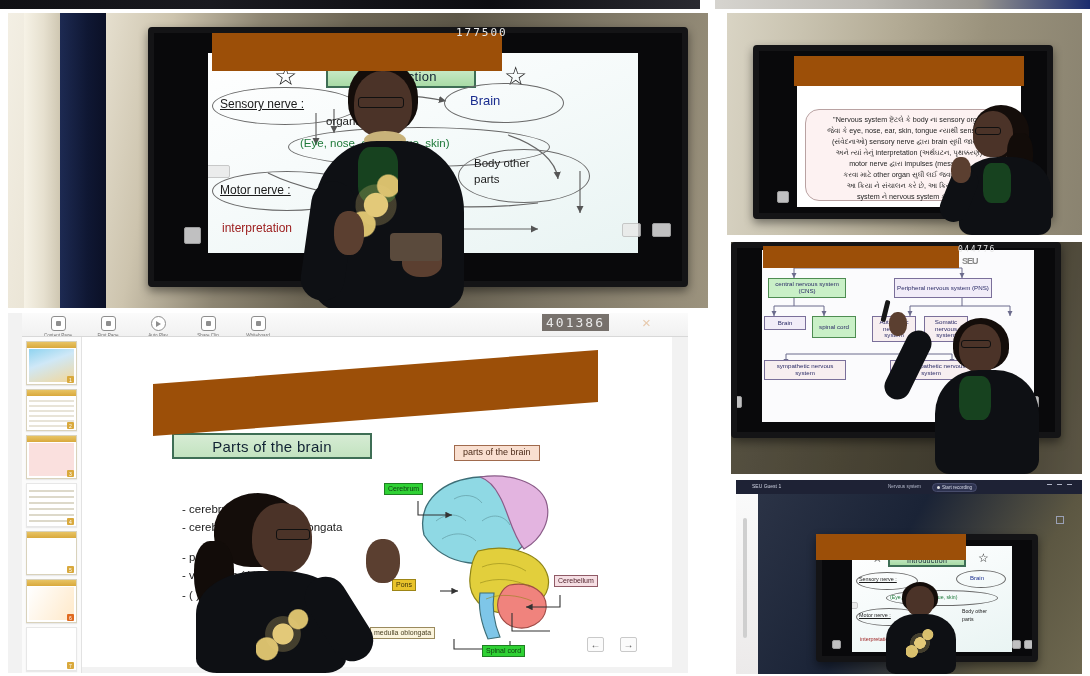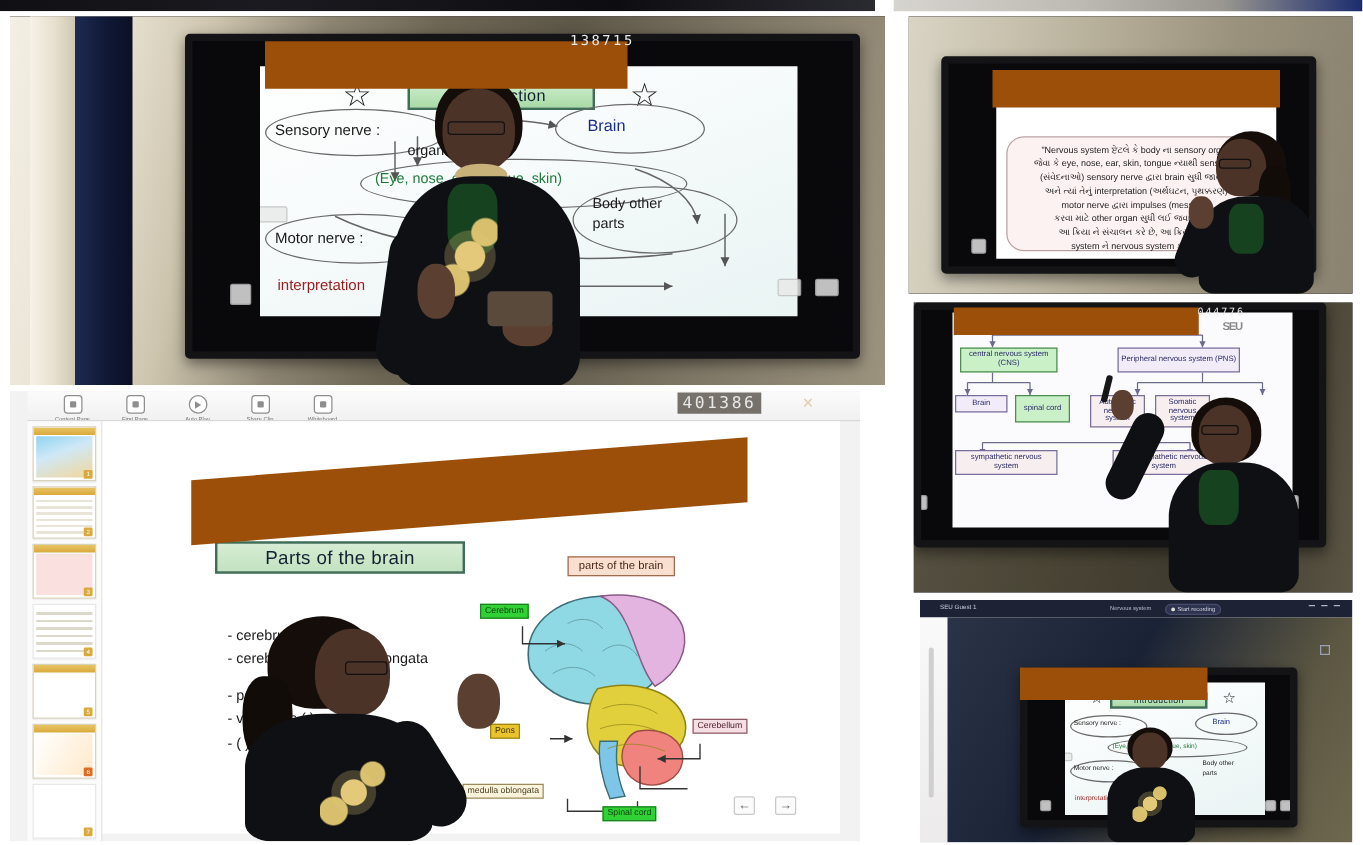--- a/index.html
+++ b/index.html
@@ -89,21 +89,21 @@
     position:absolute;
     border:1.6px solid #6a6a6a;
     border-radius:50%;
     background:transparent;
   }
   .slide-txt { position:absolute; white-space:nowrap; }
   .t-blue  { color:#1a2d8f; }
   .t-green { color:#1f7a3a; }
   .t-red   { color:#9d2020; }
   .t-dark  { color:#1b1b1b; }
-  .underline { }
+  .underline { text-decoration: underline; }
 
   
   .svg-layer { position:absolute; inset:0; pointer-events:none; }
 
   
   .person { position:absolute; }
   .p-head {
     position:absolute; border-radius:48% 48% 44% 44%;
     background:#4b3328;
   }
@@ -338,21 +338,21 @@
       <div class="p-body" style="left:16px;top:80px;width:150px;height:168px;"></div>
       <div class="p-dupatta" style="left:60px;top:86px;width:40px;height:56px;"></div>
       <div class="p-floral" style="left:56px;top:96px;width:44px;height:96px;"></div>
       <div class="p-arm" style="left:8px;top:120px;width:44px;height:120px;transform:rotate(8deg);"></div>
       <div class="p-hand" style="left:36px;top:150px;width:30px;height:44px;"></div>
       <div class="p-hand" style="left:104px;top:186px;width:40px;height:30px;"></div>
       <div style="position:absolute;left:92px;top:172px;width:52px;height:28px;background:#5a4a3c;border-radius:4px;"></div>
     </div>
 
     <div class="redact" style="left:204px;top:20px;width:290px;height:38px;"></div>
-    <div class="counter" style="left:448px;top:13px;font-size:11px;">138715</div>
+    <div class="counter" style="left:448px;top:13px;font-size:11px;">177500</div>
   </div>
 
   <div class="panel" style="left:8px;top:313px;width:680px;height:360px;background:#f2f2f2;">
 
     <div class="app-chrome" style="left:14px;top:0;width:666px;height:24px;">
       <div class="tool" style="left:14px;top:3px;width:44px;">
         <span class="tool-ico"></span>
         <div class="tool-lbl">Content Page</div>
       </div>
       <div class="tool" style="left:64px;top:3px;width:44px;">
@@ -549,21 +549,21 @@
 
         <div class="fbox green" style="left:6px;top:28px;width:78px;height:20px;">central nervous system (CNS)</div>
         <div class="fbox lav" style="left:132px;top:28px;width:98px;height:20px;">Peripheral nervous system (PNS)</div>
         <div class="fbox lav" style="left:2px;top:66px;width:42px;height:14px;">Brain</div>
         <div class="fbox green" style="left:50px;top:66px;width:44px;height:22px;">spinal cord</div>
         <div class="fbox pinkish" style="left:110px;top:66px;width:44px;height:26px;">Autonomic nervous system</div>
         <div class="fbox pinkish" style="left:162px;top:66px;width:44px;height:26px;">Somatic nervous system</div>
         <div class="fbox pinkish" style="left:2px;top:110px;width:82px;height:20px;">sympathetic nervous system</div>
         <div class="fbox pinkish" style="left:128px;top:110px;width:82px;height:20px;">parasympathetic nervous system</div>
 
-        <div style="position:absolute;left:216px;top:6px;font-size:9px;color:#888;font-weight:bold;letter-spacing:-1px;">SEU</div>
+        <div style="position:absolute;left:200px;top:6px;font-size:9px;color:#888;font-weight:bold;letter-spacing:-1px;">SEU</div>
       </div>
       <div class="tv-btn" style="left:-4px;top:148px;width:9px;height:12px;"></div>
       <div class="tv-btn" style="left:290px;top:148px;width:12px;height:12px;"></div>
     </div>
 
     <div class="person" style="left:204px;top:72px;width:120px;height:160px;">
       <div class="p-hair" style="left:18px;top:4px;width:56px;height:52px;"></div>
       <div class="p-head" style="left:24px;top:10px;width:42px;height:48px;"></div>
       <div class="p-glasses" style="left:26px;top:26px;width:30px;height:8px;"></div>
       <div class="p-body" style="left:0px;top:56px;width:104px;height:104px;"></div>

